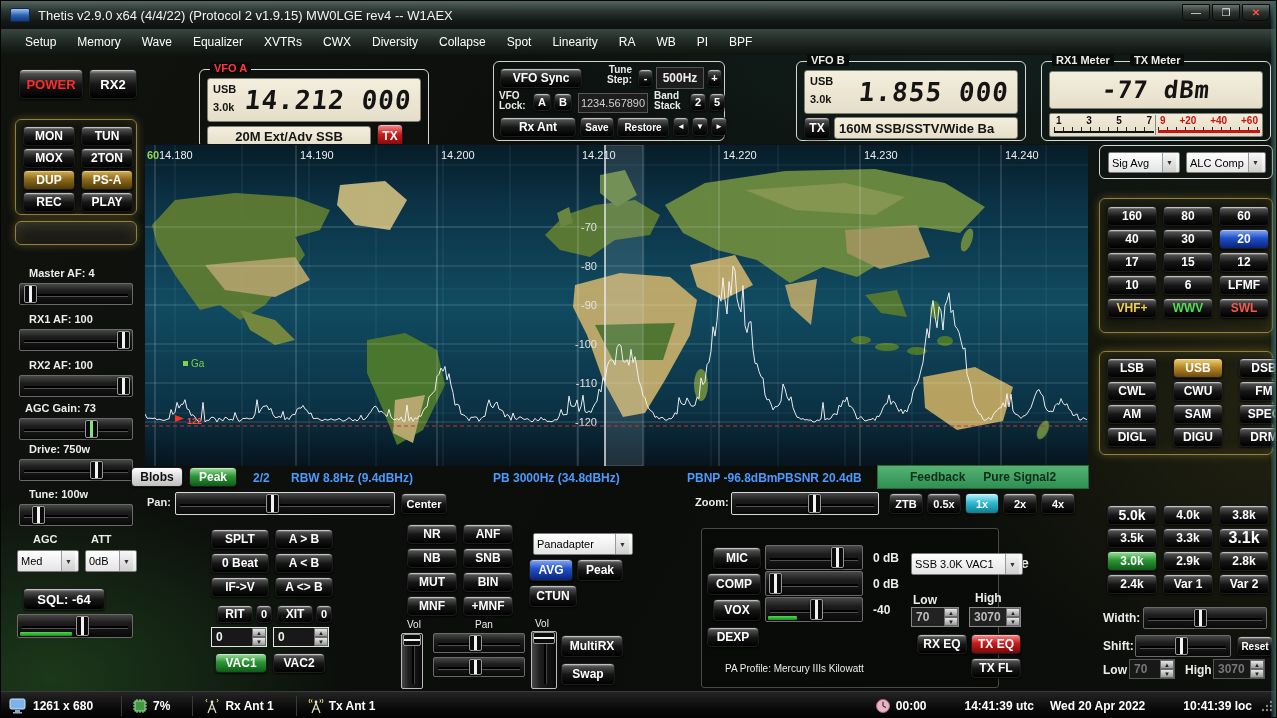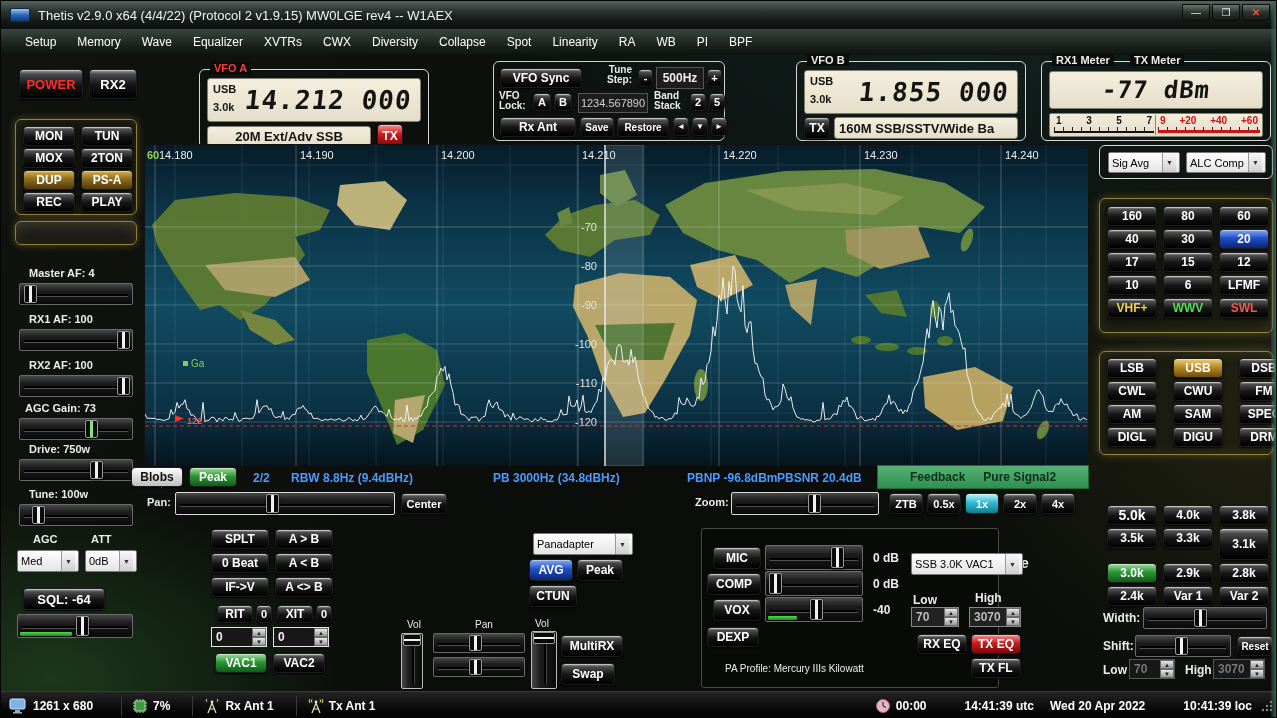--- a/index.html
+++ b/index.html
@@ -486,21 +486,21 @@
         </div>
         <div class="b" style="position:relative;width:50px;height:20px;font-size:12px">
           <span>3.8k</span>
         </div>
         <div class="b" style="position:relative;width:50px;height:20px;font-size:12px">
           <span>3.5k</span>
         </div>
         <div class="b" style="position:relative;width:50px;height:20px;font-size:12px">
           <span>3.3k</span>
         </div>
-        <div class="b" style="position:relative;width:50px;height:32px;font-size:12px">
+        <div class="b" style="position:relative;width:50px;height:20px;font-size:16px">
           <span>3.1k</span>
         </div>
         <div class="b sel-green" style="position:relative;width:50px;height:20px;font-size:12px">
           <span>3.0k</span>
         </div>
         <div class="b" style="position:relative;width:50px;height:20px;font-size:12px">
           <span>2.9k</span>
         </div>
         <div class="b" style="position:relative;width:50px;height:20px;font-size:12px">
           <span>2.8k</span>
@@ -564,20 +564,31 @@
     <div class="spin" style="left:272px;top:572px;width:56px;height:20px">
         <span class="val">0</span>
         <span class="btns">
           <span class="sb">▲</span>
           <span class="sb">▼</span>
         </span>
       </div>
     <div class="b sel-green" style="left:214px;top:598px;width:52px;height:20px;font-size:12px">VAC1</div>
     <div class="b" style="left:272px;top:598px;width:52px;height:20px;font-size:12px">VAC2</div>
 
+    <div style="position:absolute;left:406px;top:469px;width:108px;display:grid;grid-template-columns:50px 50px;gap:4px 6px">
+
+    <div class="b" style="position:relative;width:50px;height:20px;font-size:12px">NR</div>
+        <div class="b" style="position:relative;width:50px;height:20px;font-size:12px">ANF</div>
+        <div class="b" style="position:relative;width:50px;height:20px;font-size:12px">NB</div>
+        <div class="b" style="position:relative;width:50px;height:20px;font-size:12px">SNB</div>
+        <div class="b" style="position:relative;width:50px;height:20px;font-size:12px">MUT</div>
+        <div class="b" style="position:relative;width:50px;height:20px;font-size:12px">BIN</div>
+        <div class="b" style="position:relative;width:50px;height:20px;font-size:12px">MNF</div>
+        <div class="b" style="position:relative;width:50px;height:20px;font-size:12px">+MNF</div>
+      </div>
     <span class="lbl" style="left:406px;top:564px;font-weight:normal;font-size:10px">Vol</span>
     <div class="vs" style="left:400px;top:578px;width:22px;height:56px">
         <span class="th" style="top:12%"></span>
       </div>
     <span class="lbl" style="left:474px;top:564px;font-weight:normal;font-size:10px">Pan</span>
     <div class="hs" style="left:432px;top:578px;width:92px;height:20px">
         <span class="th" style="left:46%"></span>
       </div>
     <div class="hs" style="left:432px;top:602px;width:92px;height:20px">
         <span class="th" style="left:46%"></span>

